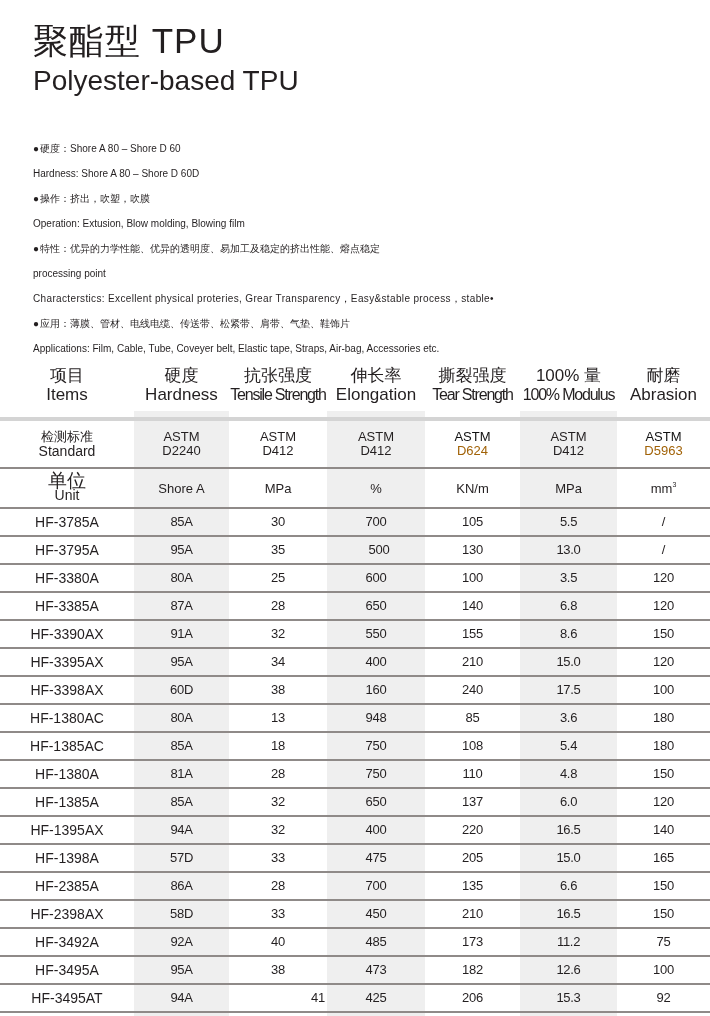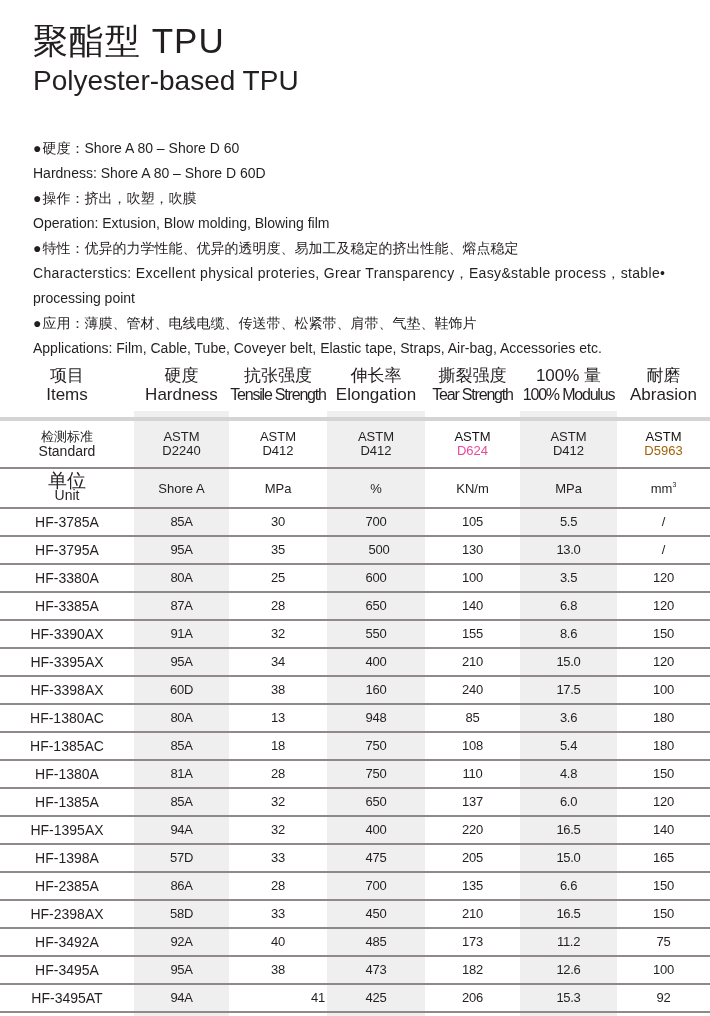--- a/index.html
+++ b/index.html
@@ -3,21 +3,21 @@
 <meta charset="utf-8">
 <style>
   html, body { margin: 0; padding: 0; background: #ffffff; }
   body {
     width: 710px; height: 1016px; overflow: hidden; position: relative;
     font-family: "Liberation Sans", "DejaVu Sans", sans-serif; color: #231f20;
   }
   .title-cn { position: absolute; left: 33px; top: 20px; font-size: 35px; line-height: 42px; font-weight: 400; letter-spacing: 1px; }
   .title-en { position: absolute; left: 33px; top: 64px; font-size: 28px; line-height: 34px; font-weight: 400; }
   .specs { position: absolute; left: 33px; top: 136px; width: 670px; }
-  .spec-line { font-size: 14px; line-height: 25px; height: 25px; white-space: nowrap; }
+  .spec-line { font-size: 10px; line-height: 25px; height: 25px; white-space: nowrap; }
   .spec-line .bullet { margin-right: 1px; }
 
   .table-wrap { position: absolute; left: 0; top: 362px; width: 710px; }
   .col-bg { position: absolute; top: 49px; background: #efefef; height: 605px; }
   .hdr-row { position: absolute; top: 0; left: 0; width: 710px; height: 49px; }
   .hdr-cell { position: absolute; top: 4px; text-align: center; white-space: nowrap; }
   .hdr-cell .cn { font-size: 17px; line-height: 19px; }
   .hdr-cell .en { font-size: 17px; line-height: 20px; }
   .hdr-cell .en.cond { letter-spacing: -1.2px; font-size: 16px; }
   .thick-line { position: absolute; left: 0; top: 55px; width: 710px; height: 4px; background: #d4d4d4; }
@@ -35,22 +35,22 @@
 
 <div class="title-cn">聚酯型 TPU</div>
 <div class="title-en">Polyester-based TPU</div>
 
 <div class="specs" id="specs">
     <div class="spec-line"><span class="bullet">●</span><span>硬度：Shore A 80 – Shore D 60</span></div>
     <div class="spec-line"><span>Hardness: Shore A 80 – Shore D 60D</span></div>
     <div class="spec-line"><span class="bullet">●</span><span>操作：挤出，吹塑，吹膜</span></div>
     <div class="spec-line"><span>Operation: Extusion, Blow molding, Blowing film</span></div>
     <div class="spec-line"><span class="bullet">●</span><span>特性：优异的力学性能、优异的透明度、易加工及稳定的挤出性能、熔点稳定</span></div>
+    <div class="spec-line"><span>processing point</span></div>
     <div class="spec-line"><span style="letter-spacing: 0.35px;">Characterstics: Excellent physical proteries, Grear Transparency，Easy&amp;stable process，stable•</span></div>
-    <div class="spec-line"><span>processing point</span></div>
     <div class="spec-line"><span class="bullet">●</span><span>应用：薄膜、管材、电线电缆、传送带、松紧带、肩带、气垫、鞋饰片</span></div>
     <div class="spec-line"><span>Applications: Film, Cable, Tube, Coveyer belt, Elastic tape, Straps, Air-bag, Accessories etc.</span></div>
   </div>
 
 <div class="table-wrap" id="table">
     <div class="col-bg" style="left: 134px; width: 95px; background: rgb(239, 239, 239);"></div>
     <div class="col-bg" style="left: 327px; width: 98px; background: rgb(239, 239, 239);"></div>
     <div class="col-bg" style="left: 520px; width: 97px; background: rgb(239, 239, 239);"></div>
     <div class="hdr-row">
       <div class="hdr-cell" style="left: 0px; width: 134px;">
@@ -95,21 +95,21 @@
       <div class="cell" style="left: 229px; width: 98px; top: 9px;">
         <span class="l1">ASTM</span>
         <span class="l2">D412</span>
       </div>
       <div class="cell" style="left: 327px; width: 98px; top: 9px;">
         <span class="l1">ASTM</span>
         <span class="l2">D412</span>
       </div>
       <div class="cell" style="left: 425px; width: 95px; top: 9px;">
         <span class="l1" style="color: rgb(17, 17, 17);">ASTM</span>
-        <span class="l2" style="color: #ec4899;">D624</span>
+        <span class="l2" style="color: #a16207;">D624</span>
       </div>
       <div class="cell" style="left: 520px; width: 97px; top: 9px;">
         <span class="l1">ASTM</span>
         <span class="l2">D412</span>
       </div>
       <div class="cell" style="left: 617px; width: 93px; top: 9px;">
         <span class="l1" style="color: rgb(17, 17, 17);">ASTM</span>
         <span class="l2" style="color: #a16207;">D5963</span>
       </div>
     </div>

